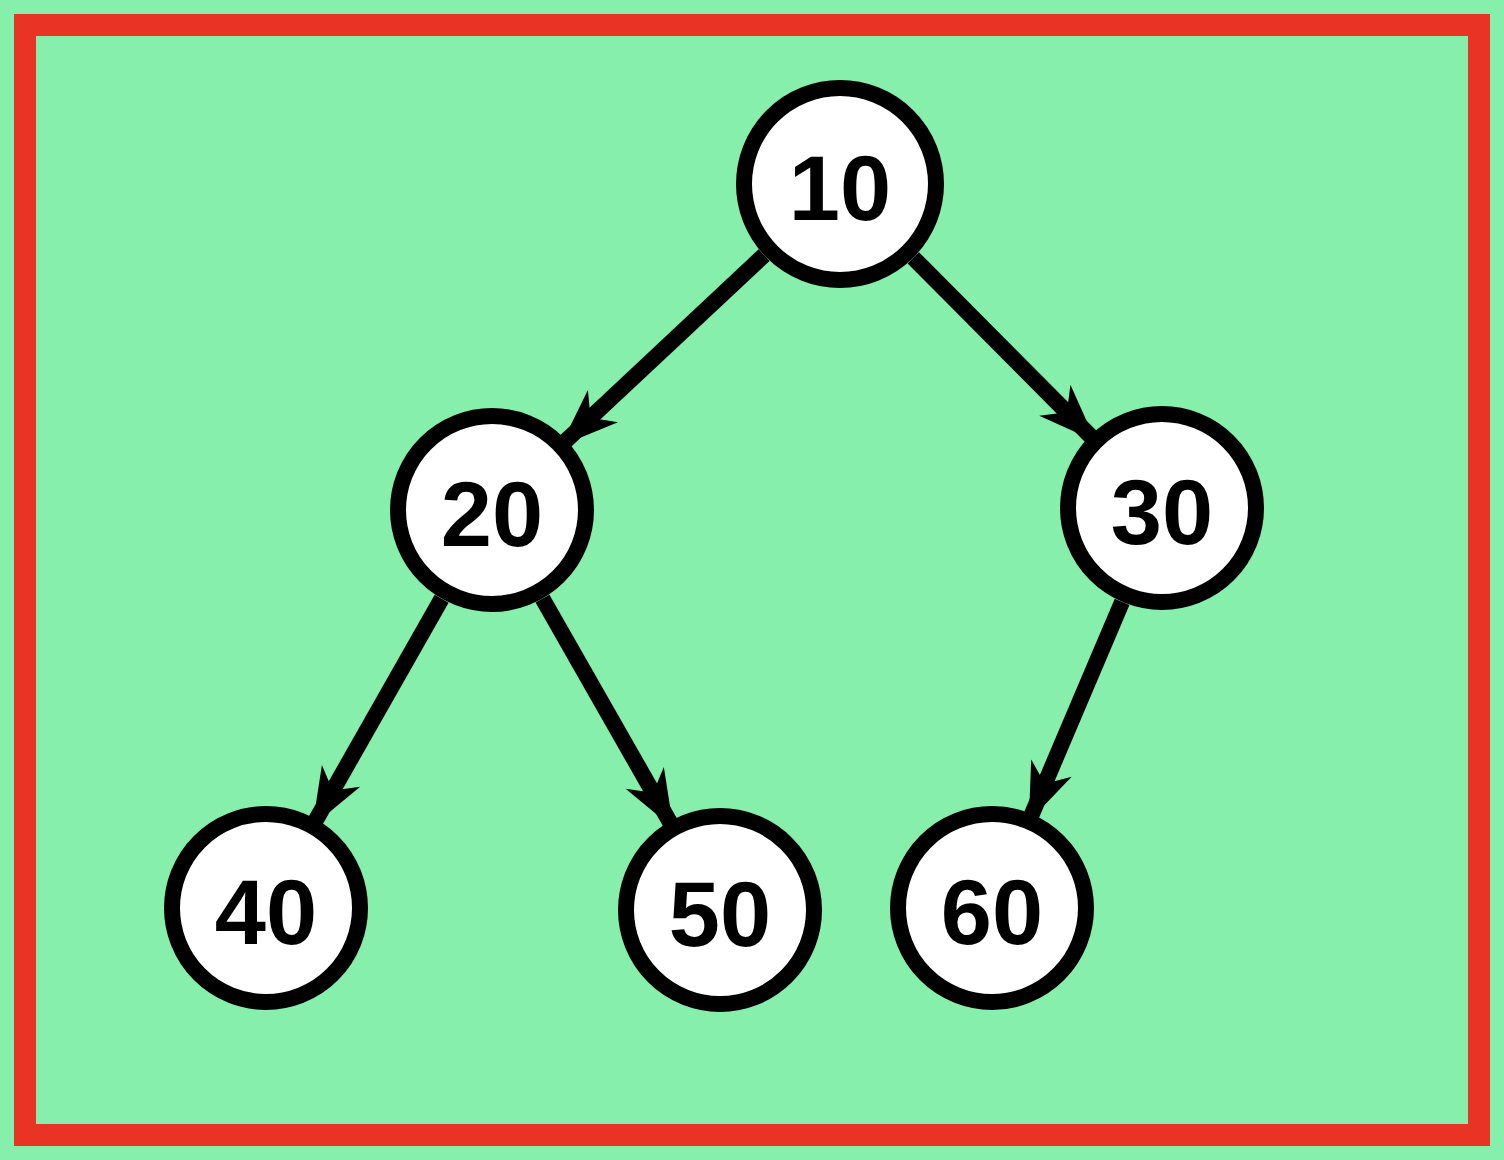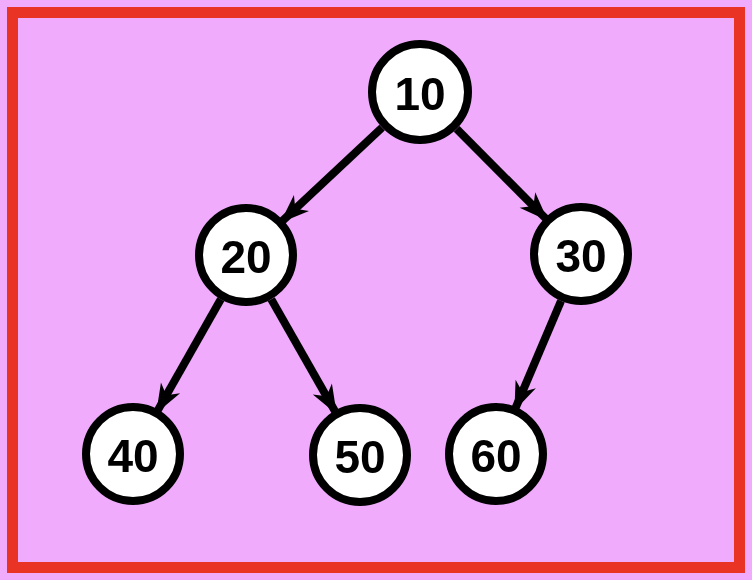--- a/index.html
+++ b/index.html
@@ -4,21 +4,21 @@
 <style>
   html, body {
     margin: 0;
     padding: 0;
     background: #ffffff;
   }
   .canvas {
     position: relative;
     width: 752px;
     height: 580px;
-    background: #f0abfc;
+    background: #86efac;
     overflow: hidden;
     font-family: "Liberation Sans", sans-serif;
   }
   svg {
     position: absolute;
     left: 0;
     top: 0;
     display: block;
   }
   .node-label {

